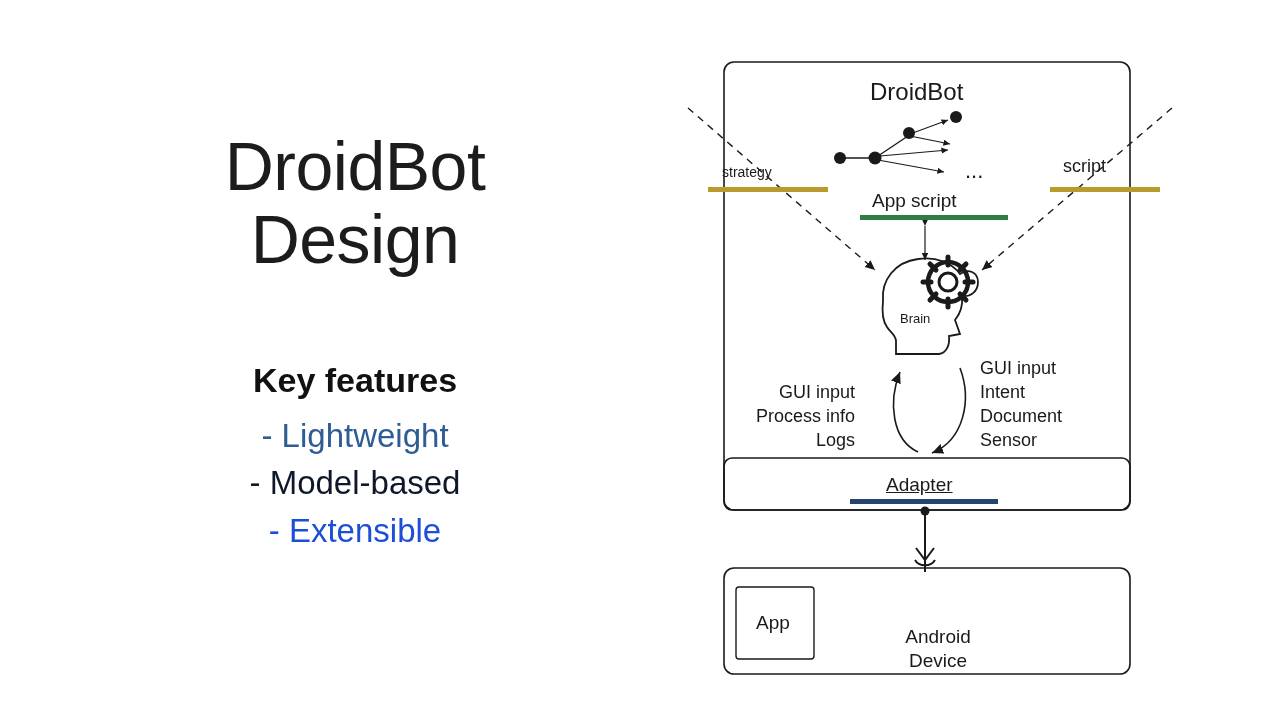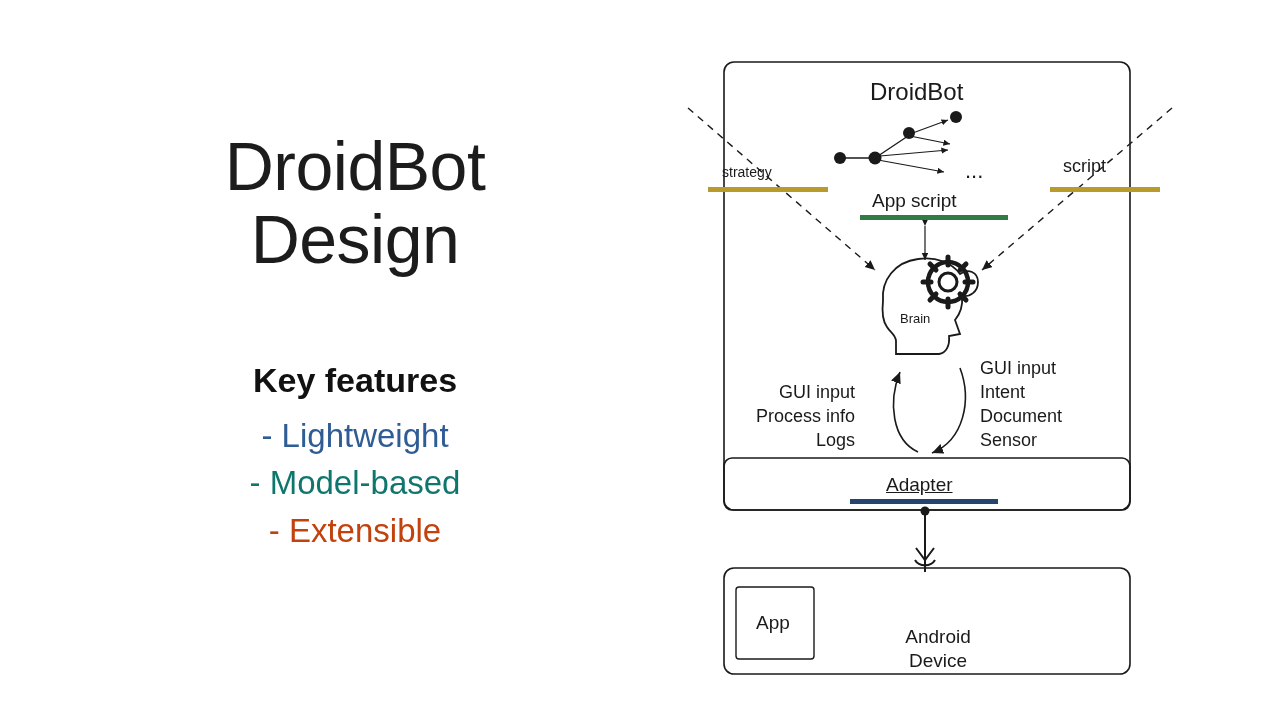--- a/index.html
+++ b/index.html
@@ -41,22 +41,22 @@
     font-weight: bold;
     color: #111111;
     margin-bottom: 12px;
   }
   .feature-item {
     font-size: 33px;
     line-height: 1.44;
     font-weight: 400;
   }
   .feature-lightweight { color: #2f5c94; }
-  .feature-model { color: #0f766e; }
-  .feature-extensible { color: #c2410c; }
+  .feature-model { color: #0f172a; }
+  .feature-extensible { color: #1d4ed8; }
 
   
   #diagram {
     position: absolute;
     left: 660px;
     top: 0;
     width: 620px;
     height: 720px;
   }
   #diagram-svg {

